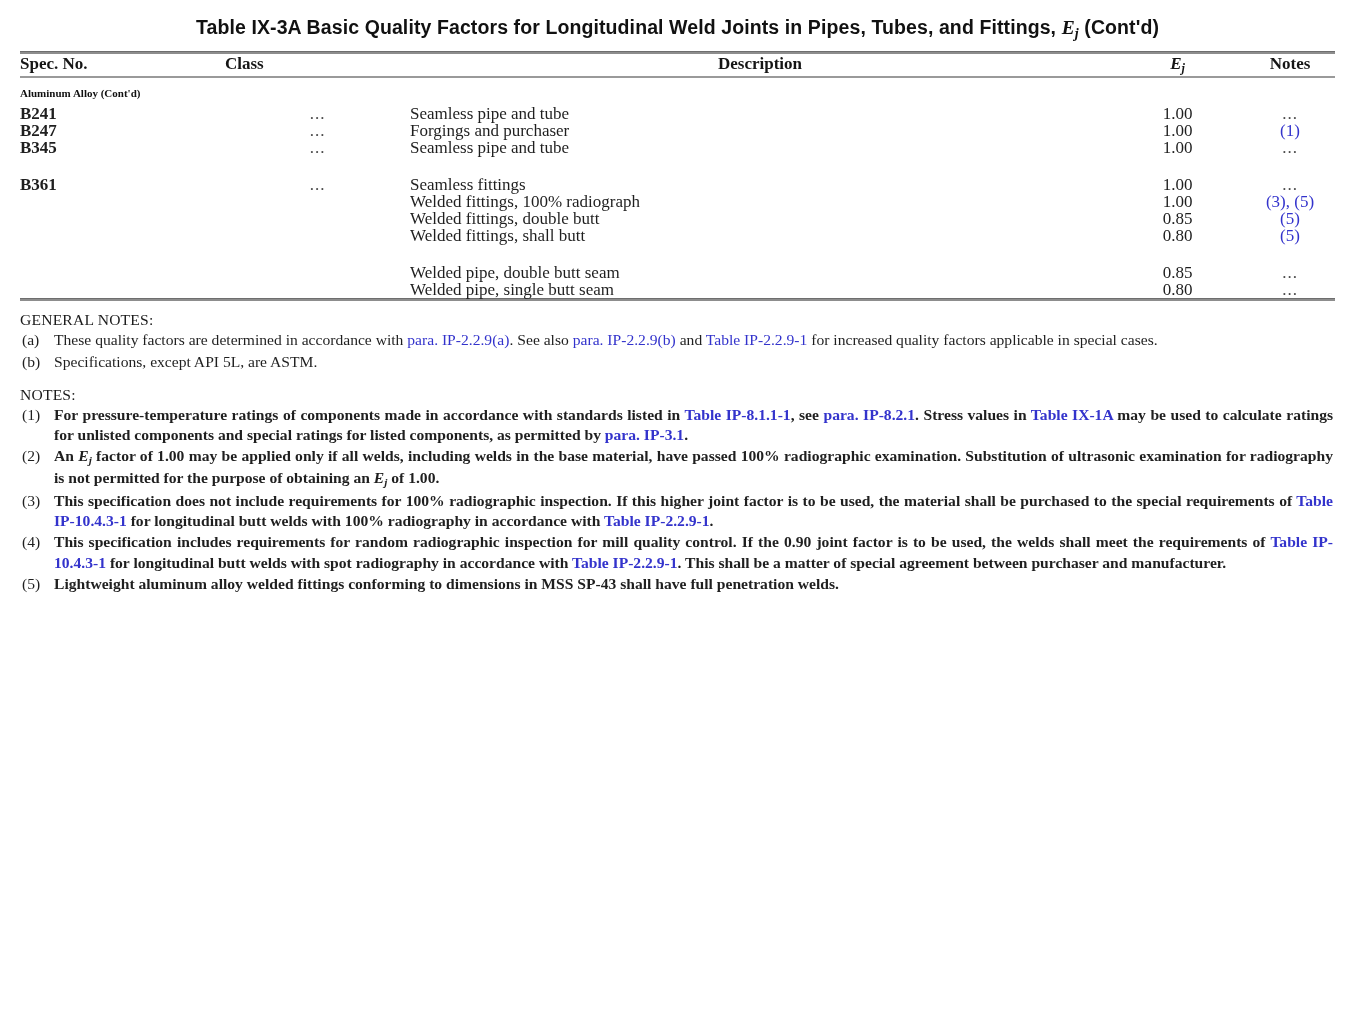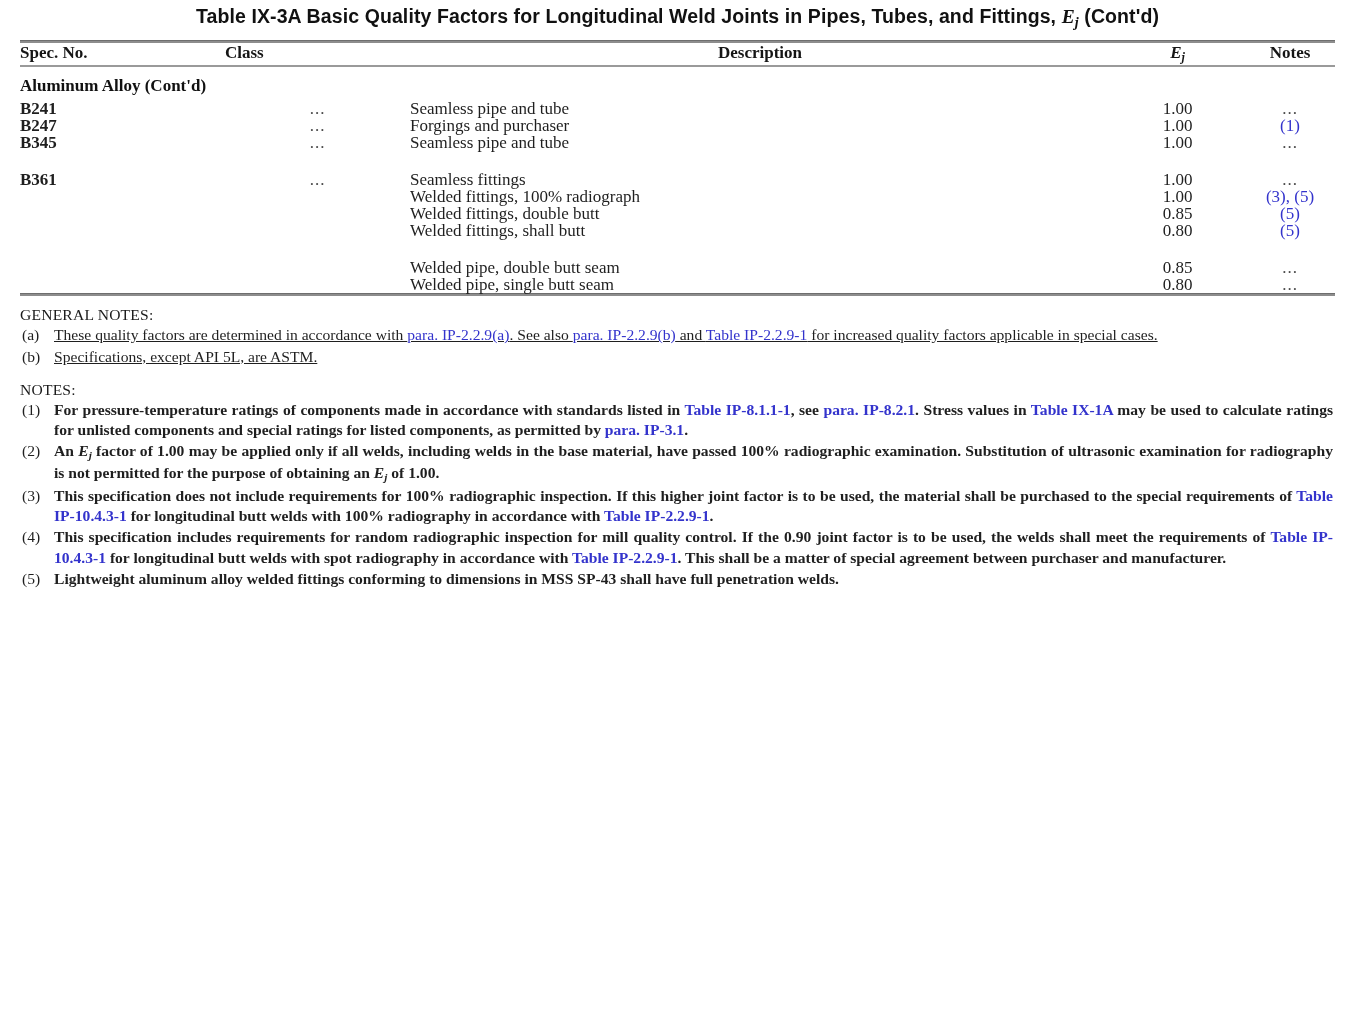--- a/index.html
+++ b/index.html
@@ -13,21 +13,21 @@
     font-family: "Liberation Serif", "DejaVu Serif", serif;
     color: #1a1a1a;
     overflow: hidden;
     position: relative;
   }
   .page {
     width: 1355px;
     height: 991px;
     position: relative;
     box-sizing: border-box;
-    padding: 0 20px;
+    padding: 11px 20px;
   }
 
   
   .table-title {
     font-family: "Liberation Sans", "DejaVu Sans", sans-serif;
     font-weight: bold;
     font-size: 19.5px;
     text-align: center;
     color: #111111;
     letter-spacing: 0.1px;
@@ -94,21 +94,21 @@
   }
   td.d-spec  { padding-left: 2px; text-align: left; font-weight: bold; }
   td.d-class { text-align: center; padding-left: 10px; color: #4a4a4a; }
   td.d-desc  { padding-left: 22px; text-align: left; }
   td.d-ej    { text-align: center; }
   td.d-notes { text-align: center; color: #4a4a4a; }
   td.d-notes .lnk { color: #3333cc; }
 
   tr.group td {
     font-weight: bold;
-    font-size: 17px;
+    font-size: 11px;
     padding-top: 10px;
     padding-bottom: 6px;
     color: #111111;
   }
   tr.spacer td { height: 20px; padding: 0; line-height: 0; font-size: 0; }
 
   .ell { letter-spacing: 1px; }
 
   
   .notes-wrap {
@@ -136,21 +136,21 @@
     width: 32px;
     text-align: left;
     padding-left: 2px;
   }
   .note .body {
     flex: 1 1 auto;
     text-align: justify;
     text-justify: inter-word;
     padding-right: 2px;
   }
-  .note.gn .body { font-weight: normal; text-decoration: underline; }
+  .note.gn .body { font-weight: normal; }
   .note.nn .body { font-weight: bold; }
   .note.nn .marker { font-weight: normal; }
 
   .lnk { color: #3333cc; }
   .it  { font-style: italic; }
   em.ejsym { font-style: italic; font-weight: bold; }
 </style>
 </head>
 <body>
 

